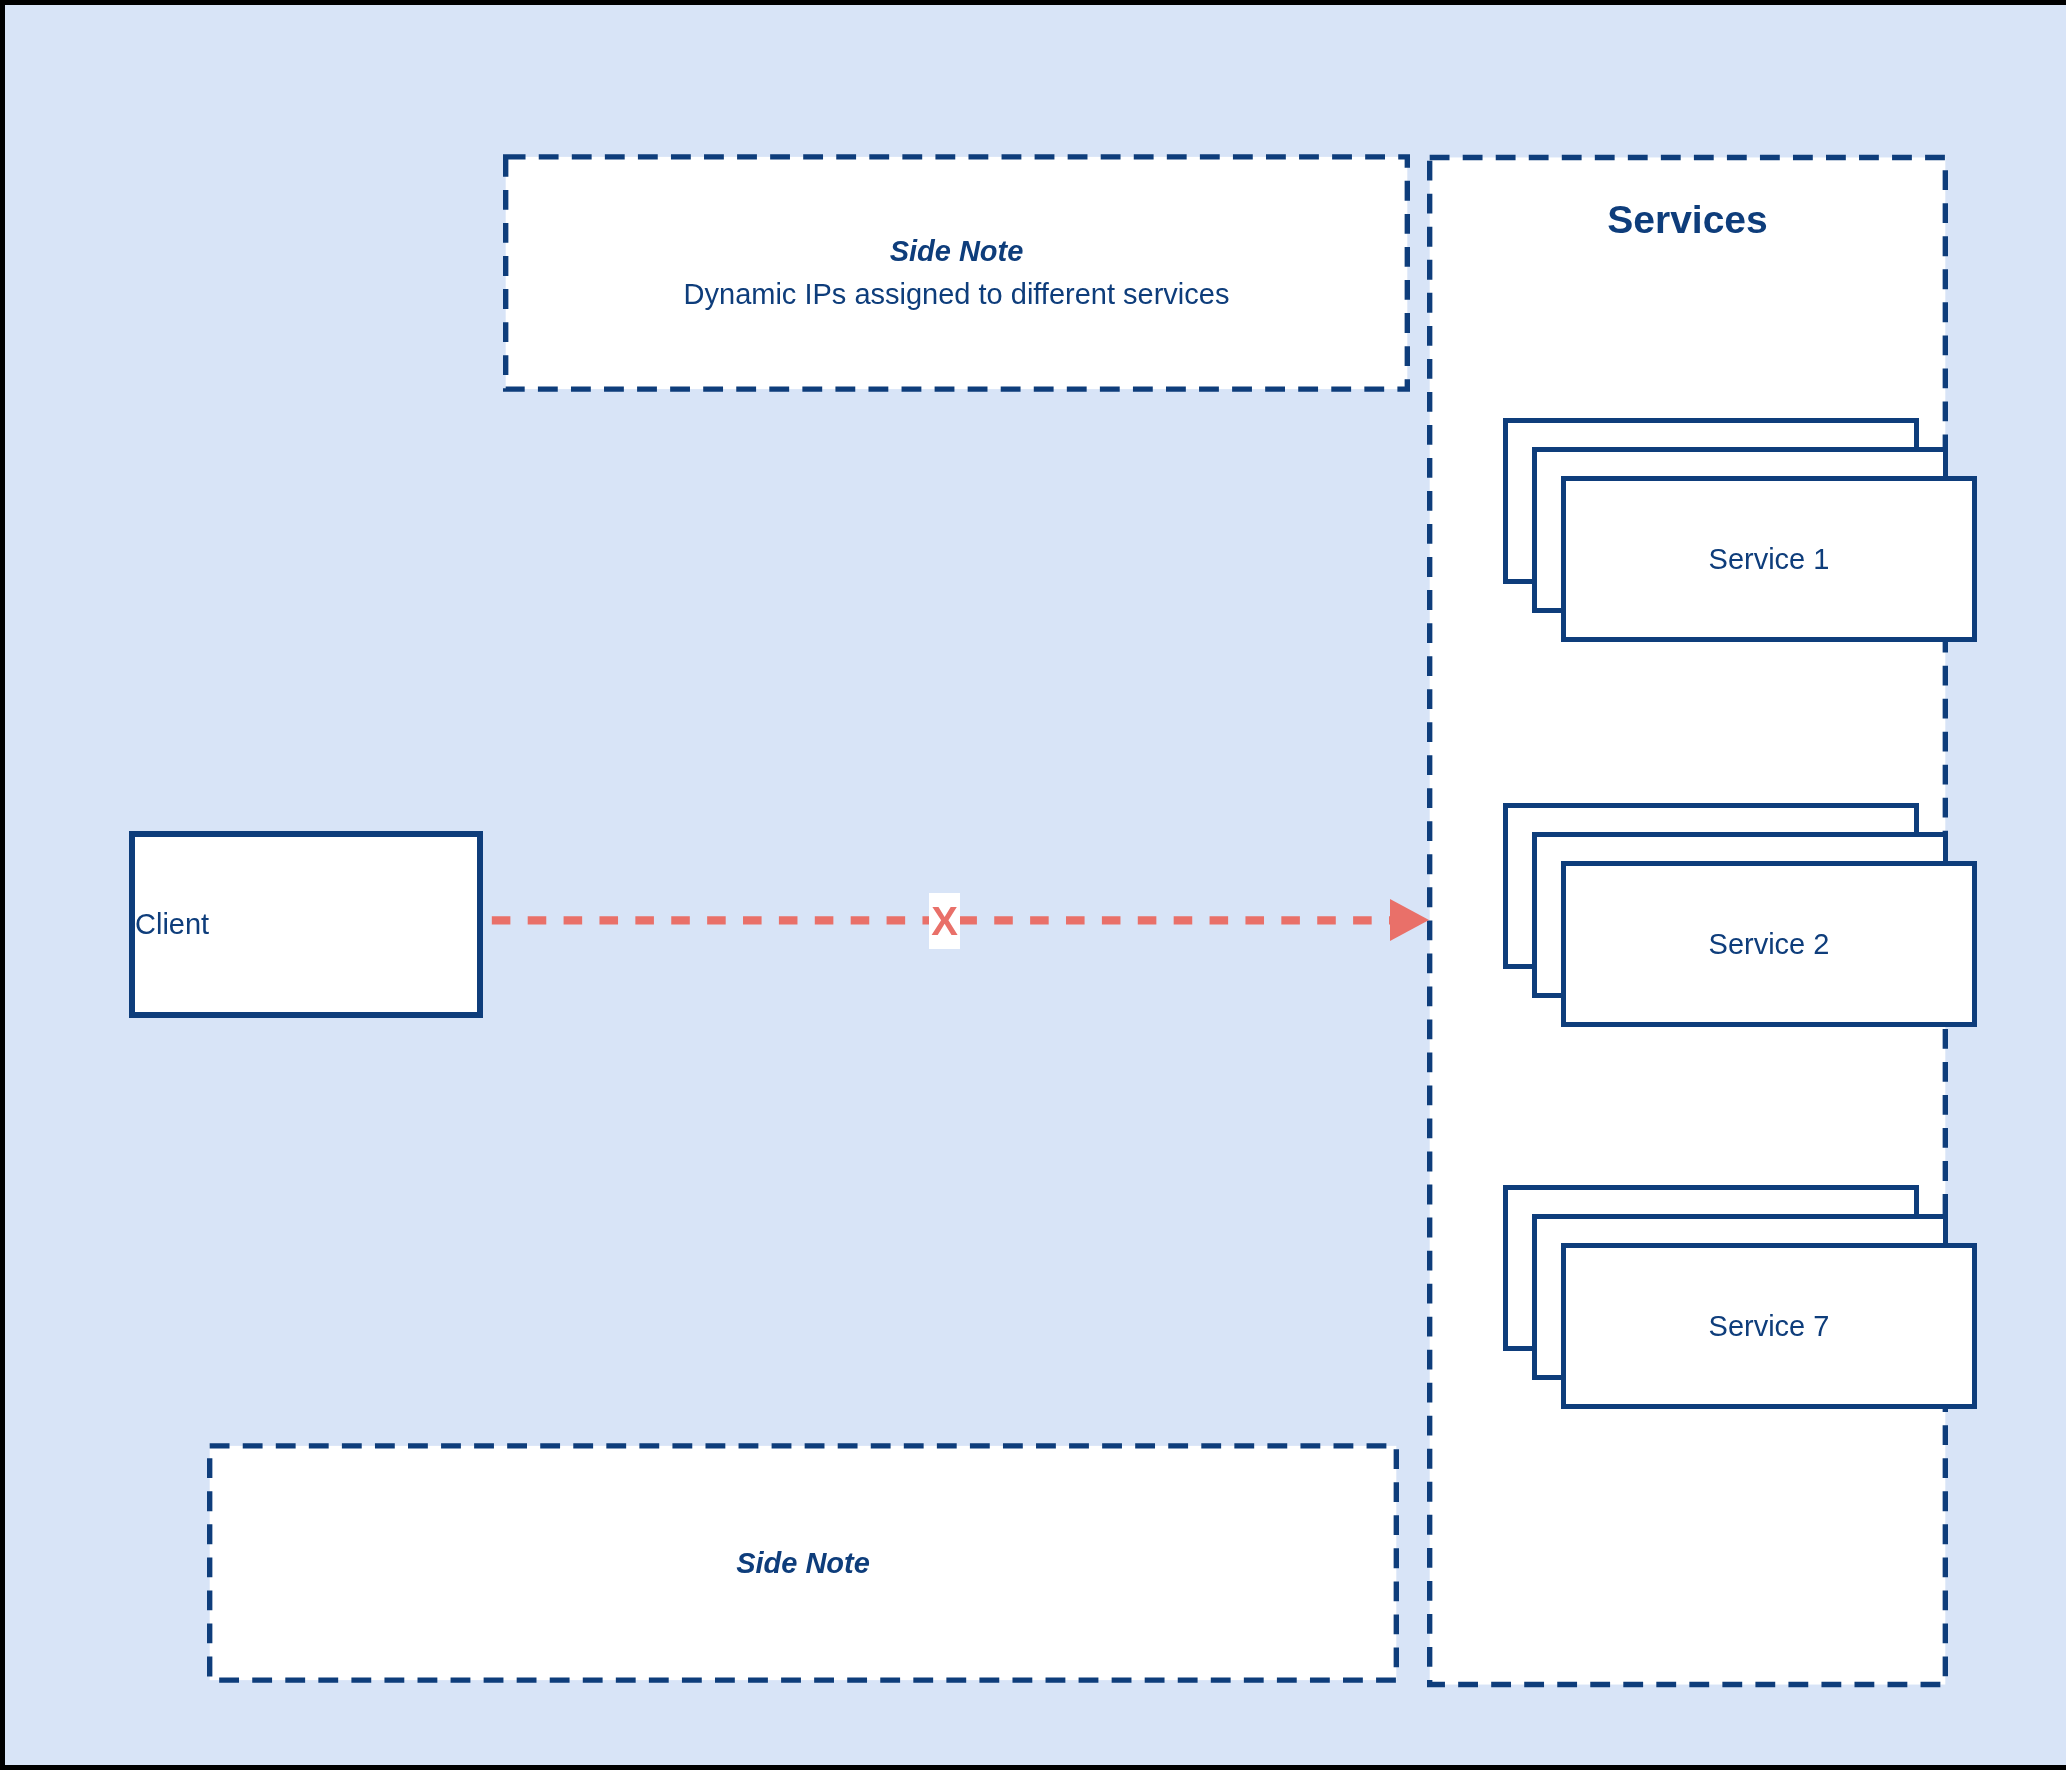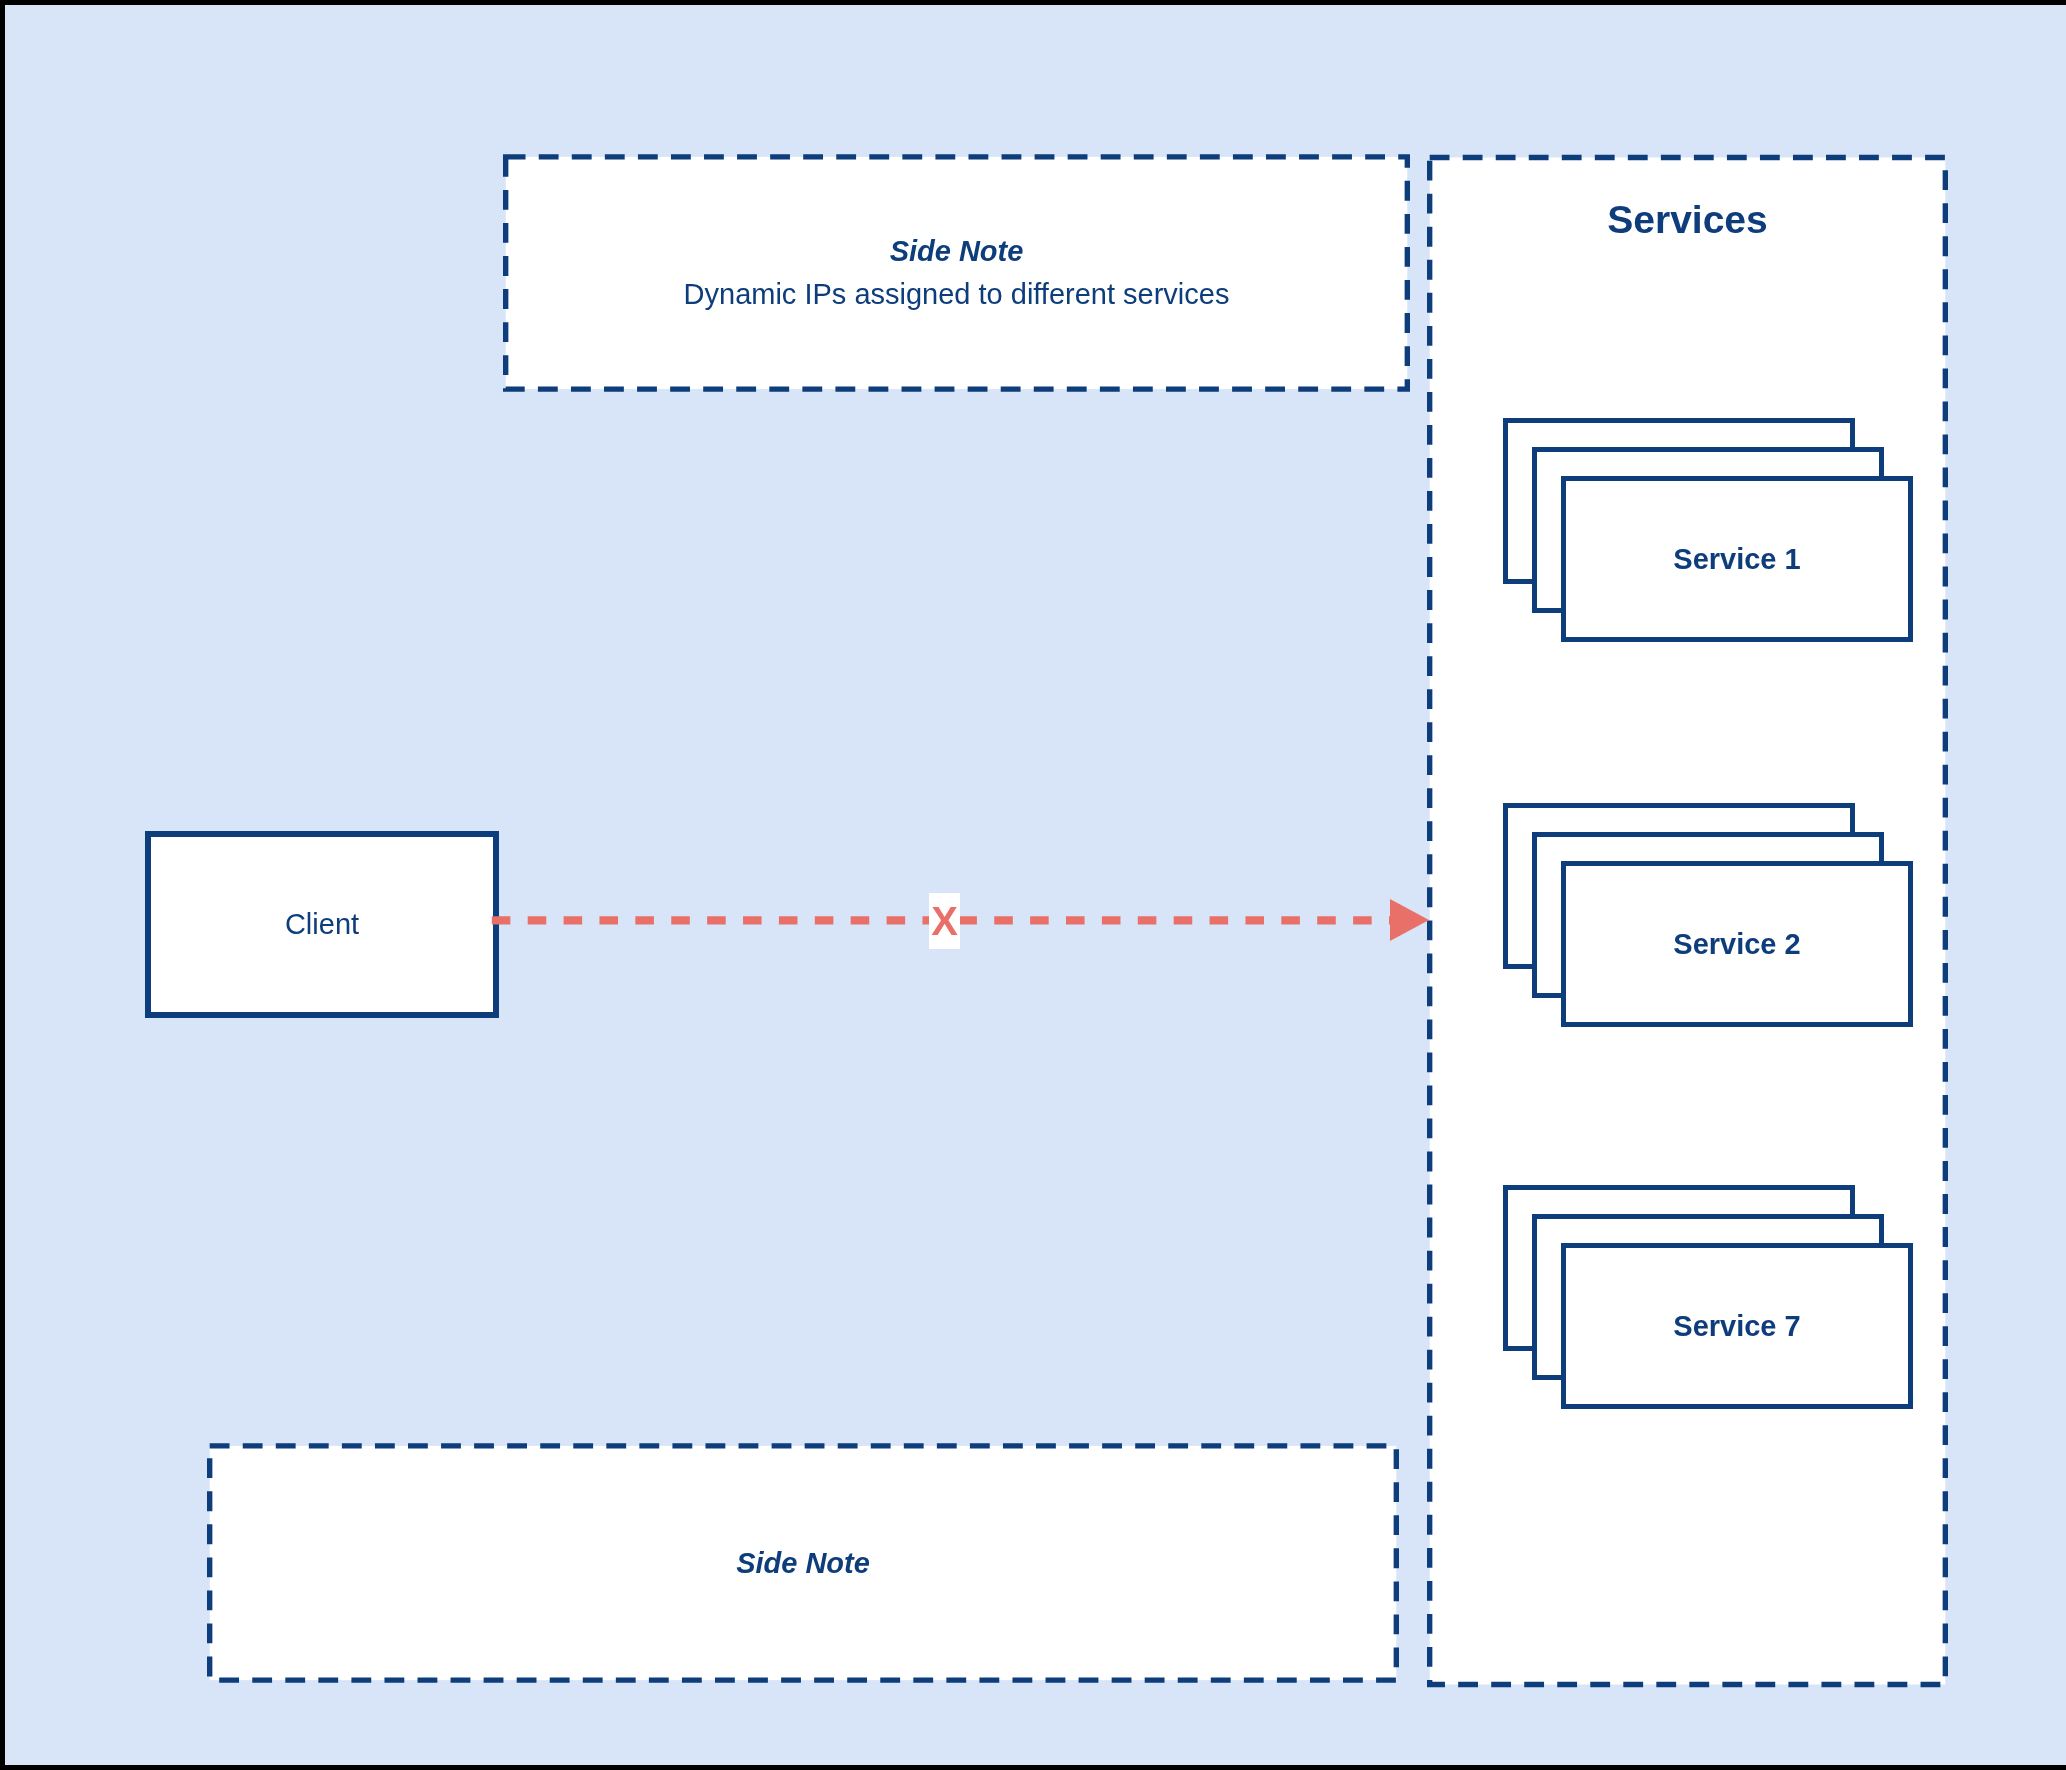--- a/index.html
+++ b/index.html
@@ -41,42 +41,41 @@
   #services-panel .content { justify-content: flex-start; }
   .panel-title {
     margin-top: 49px;
     font-weight: bold; font-size: 39px; line-height: 33px;
   }
 
   
   .stack { position: absolute; left: 76px; width: 410px; height: 224px; }
   .card {
     position: absolute;
-    width: 352px; height: 166px;
+    width: 416px; height: 166px;
     box-sizing: border-box;
     background: var(--node-bg, #fff);
     border: 5.8px solid var(--navy, #0e3d7b);
-    font-weight: bold;
   }
   .card.back   { left: 0;     top: 0; }
   .card.middle { left: 29px;  top: 29px; }
   .card.front  { left: 58px; top: 58px;
                  display: flex; align-items: center; justify-content: center; }
   .card-label { font-size: 29px; }
   #stack-1 { top: 264px; }
   #stack-2 { top: 649px; text-align: right; }
   #stack-3 { top: 1031px; }
 
   
   #client-box {
-    left: 140px; top: 826px; width: 354px; height: 187px;
+    left: 124px; top: 826px; width: 354px; height: 187px;
     box-sizing: border-box;
     background: var(--node-bg, #fff);
     border: 6.6px solid var(--navy, #0e3d7b);
-    display: flex; align-items: center; justify-content: center;
+    display: flex; align-items: center; 
   }
   #client-label { font-size: 29px; }
 
   
   #arrow-line { left: 486px; top: 907px; width: 905px; height: 16.5px; }
   #arrow-head {
     left: 1385px; top: 894px;
     width: 0; height: 0;
     border-top: 21.5px solid transparent;
     border-bottom: 21.5px solid transparent;

